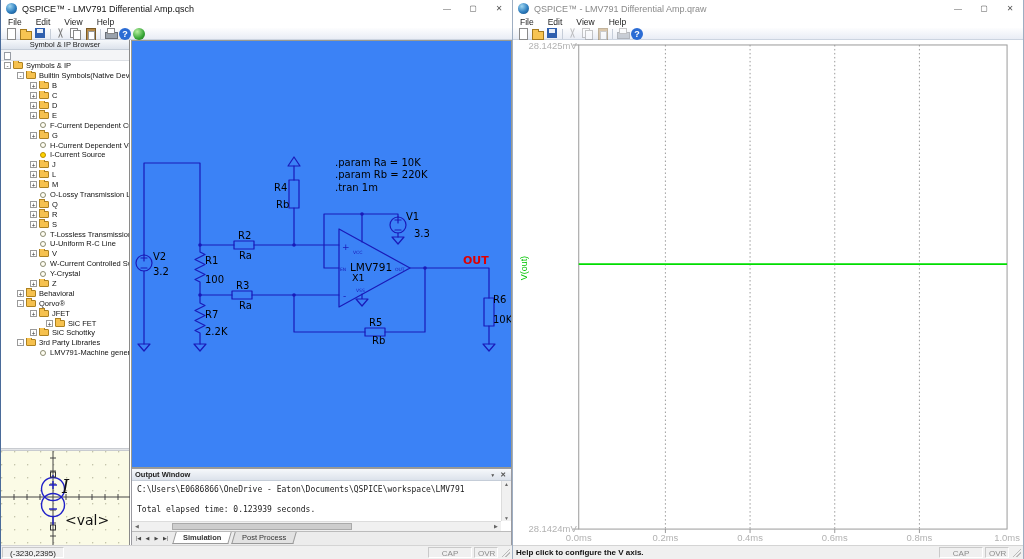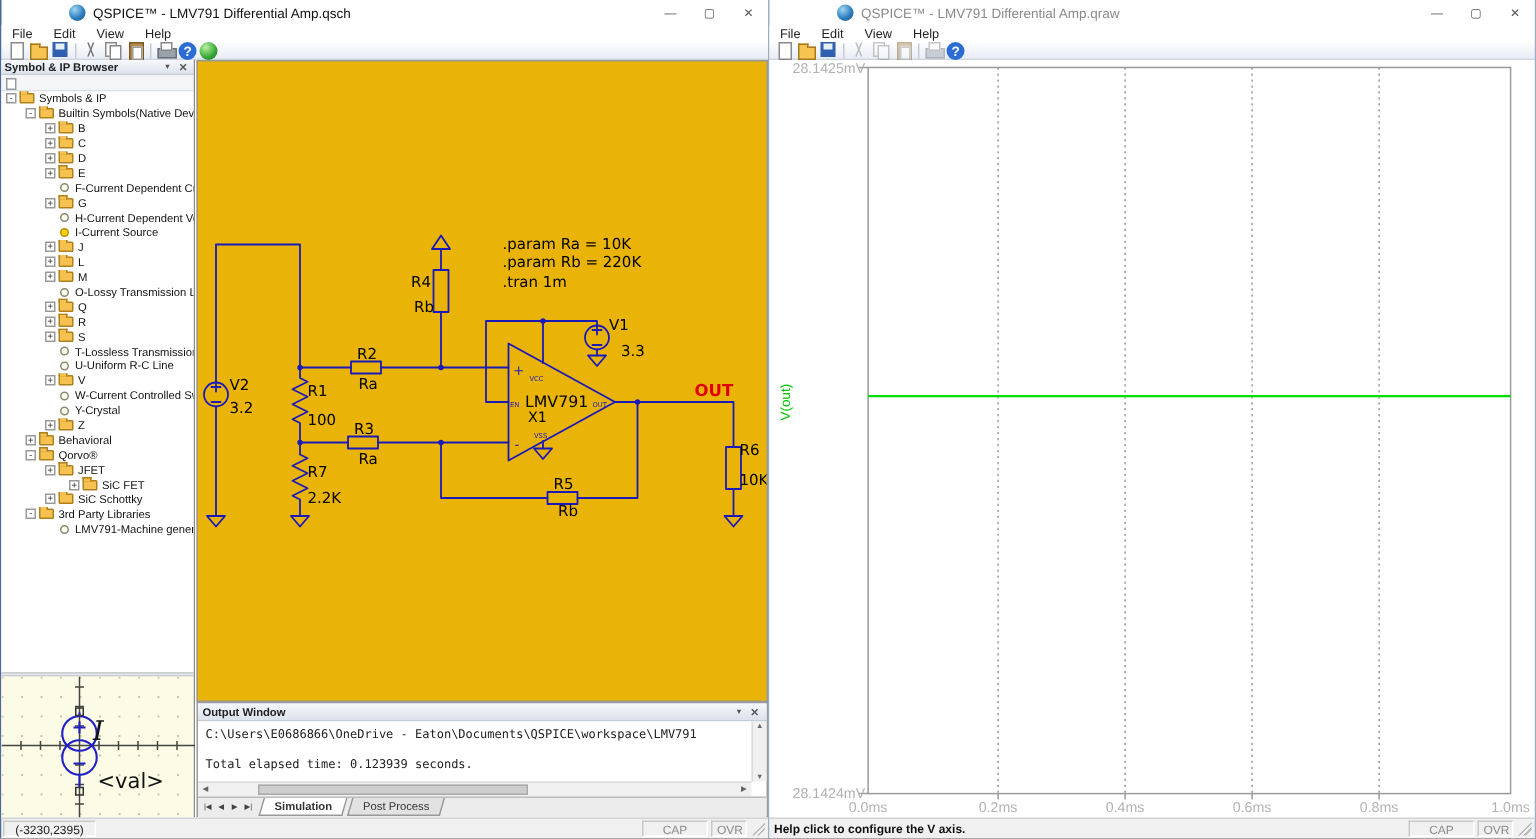--- a/index.html
+++ b/index.html
@@ -5,21 +5,21 @@
   html,body{margin:0;padding:0;background:#3a3a3a;}
   *{box-sizing:border-box;}
   .screen{position:relative;width:1024px;height:559px;overflow:hidden;background:#fff;
           font-family:"Liberation Sans",sans-serif;-webkit-font-smoothing:antialiased;}
   .win{position:absolute;top:0;height:559px;background:#fff;}
   .win-left{left:0;width:512px;border-left:1px solid #4a6b9a;}
   .win-right{left:512px;width:512px;border-left:1px solid #9eaec2;border-right:1px solid #9eaec2;}
 
   
   .titlebar{position:absolute;left:0;right:0;top:0;height:17px;background:#fff;
-            display:flex;align-items:center;padding-left:5px;font-size:9px;color:#111;margin-left:40px;}
+            display:flex;align-items:center;padding-left:5px;font-size:9px;color:#111;}
   .inactive .titlebar{color:#8a8a8a;}
   .appicon{width:11px;height:11px;border-radius:50%;
            background:radial-gradient(circle at 35% 30%,#9fd6f0,#2f7fc0 55%,#134a7e);margin-right:5px;flex:0 0 auto;}
   .winbtns{margin-left:auto;display:flex;height:17px;}
   .winbtn{width:26px;text-align:center;font-size:8px;line-height:17px;color:#555;}
   .menubar{position:absolute;left:0;right:0;top:17px;height:11px;background:#fff;display:flex;
            font-size:8.5px;color:#222;}
   .menubar span{padding:0 7px;line-height:11px;}
   .toolbar{position:absolute;left:0;right:0;top:28px;height:12px;
            background:linear-gradient(#fdfdfe,#e9edf5);border-bottom:1px solid #ccd4e0;
@@ -41,41 +41,41 @@
   .ic-paste::before{content:"";position:absolute;left:2px;top:1px;width:8px;height:11px;background:#b58a4a;border:1px solid #7a5a26;}
   .ic-paste::after{content:"";position:absolute;left:4px;top:4px;width:5px;height:7px;background:#fff;border:1px solid #999;}
   .ic-print::before{content:"";position:absolute;left:1px;top:5px;width:11px;height:5px;background:#9aa2ac;border:1px solid #6b7078;}
   .ic-print::after{content:"";position:absolute;left:3px;top:1px;width:6px;height:4px;background:#fff;border:1px solid #888;}
   .ic-help{border-radius:50%;background:#2b6cd4;color:#fff;font-size:9px;font-weight:bold;text-align:center;line-height:13px;width:12px;height:12px;}
   .ic-run{border-radius:50%;width:12px;height:12px;background:radial-gradient(circle at 35% 30%,#b8f0a0,#35a435 60%,#1d6e1d);}
 
   
   .panel{position:absolute;left:0;top:40px;width:129px;bottom:14px;background:#fff;border-right:1px solid #8a8a8a;}
   .panel-h{position:absolute;left:0;right:0;top:0;height:10px;background:linear-gradient(#f6f8fb,#dde3ec);
-           border-bottom:1px solid #c5cdd8;font-size:7.5px;font-weight:bold;color:#222;
-           display:flex;align-items:center;padding:0 2px;}
+           border-bottom:1px solid #c5cdd8;font-size:7.5px;font-weight:normal;color:#222;
+           display:flex;align-items:center;padding:0 2px;flex-direction:column;}
   .panel-h .ph-ic{margin-left:auto;font-size:5px;color:#555;padding:0 3px;}
   .panel-h .ph-x{font-size:7px;color:#555;padding:0 2px;}
   .minibar{position:absolute;left:0;right:0;top:10px;height:11px;background:#f4f5f7;border-bottom:1px solid #dcdfe4;}
   .minibar .mi{position:absolute;left:3px;top:2px;width:7px;height:8px;background:#fff;border:1px solid #979ca4;}
   .tree{position:absolute;left:0;right:0;top:21px;height:387px;overflow:hidden;background:#fff;}
   .tree-row{height:9.9px;display:flex;align-items:center;white-space:nowrap;font-size:7.5px;color:#111;overflow:hidden;}
   .t-exp{flex:0 0 auto;width:7px;height:7px;border:1px solid #9a9a9a;background:#fff;
          font:6px/5px "DejaVu Sans Mono",monospace;text-align:center;color:#333;margin-right:2px;}
   .t-sp{flex:0 0 auto;width:9px;}
   .t-folder{flex:0 0 auto;width:10px;height:7px;background:#f6c14e;border:1px solid #ad8120;border-radius:1px;margin-right:3px;position:relative;}
   .t-folder::before{content:"";position:absolute;left:-1px;top:-3px;width:4px;height:2px;background:#f6c14e;border:1px solid #ad8120;border-bottom:none;}
   .t-bulb{flex:0 0 auto;width:6px;height:6px;border:1px solid #8a8a70;border-radius:50%;background:#fffdf2;margin:0 4px 0 1px;}
   .sel .t-bulb{background:#ffd400;border-color:#bb8d00;}
 
   .splitter{position:absolute;left:0;right:0;top:408px;height:3px;background:#e3e5e8;border-top:1px solid #c8cbd0;border-bottom:1px solid #c8cbd0;}
   .preview{position:absolute;left:0;right:0;top:411px;bottom:0;background:#fbfbe6;}
 
   
-  .canvas{position:absolute;left:130px;top:40px;width:381px;height:428px;background:#eab308;border:1px solid #9a9a90;}
+  .canvas{position:absolute;left:130px;top:40px;width:381px;height:428px;background:#3b82f6;border:1px solid #9a9a90;}
   .canvas svg{display:block;}
 
   
   .ow{position:absolute;left:130px;top:468px;width:381px;height:77px;background:#fff;border:1px solid #9a9aa0;}
   .ow-title{position:absolute;left:0;right:0;top:0;height:12px;background:linear-gradient(#f6f8fb,#dce2eb);
             border-bottom:1px solid #c5cdd8;font-size:7.5px;font-weight:bold;color:#222;display:flex;align-items:center;padding:0 3px;}
   .ow-title .ph-ic{margin-left:auto;font-size:5px;color:#555;padding:0 3px;}
   .ow-title .ph-x{font-size:7px;color:#555;padding:0 2px;}
   .ow-text{position:absolute;left:0;right:10px;top:12px;height:40px;background:#fff;overflow:hidden;
            font-family:"DejaVu Sans Mono",monospace;font-size:8px;line-height:10px;color:#222;padding:4px 0 0 5px;white-space:pre;}

